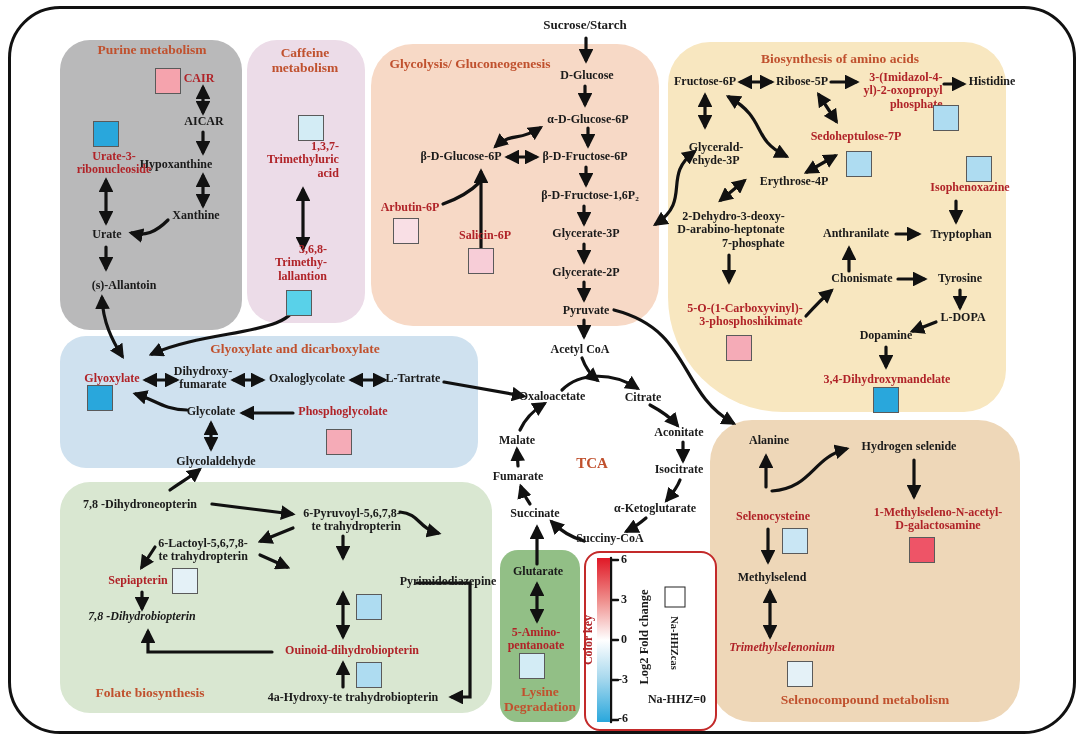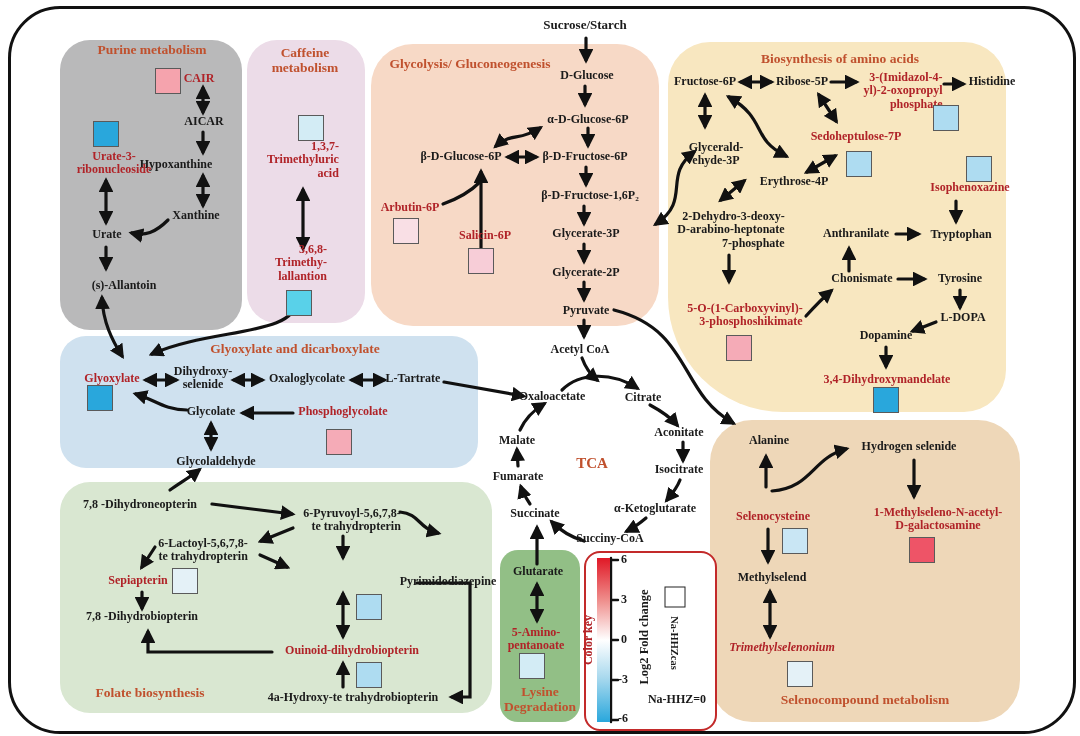--- a/index.html
+++ b/index.html
@@ -216,21 +216,21 @@
   <div class="sq" style="left: 739px; top: 348px; background: rgb(245, 171, 183);"></div>
   <div class="lbl" style="left:963px;top:318px;">L-DOPA</div>
   <div class="lbl" style="left:886px;top:336px;">Dopamine</div>
   <div class="lbl red" style="left:887px;top:380px;">3,4-Dihydroxymandelate</div>
   <div class="sq" style="left: 886px; top: 400px; background: rgb(41, 167, 220);"></div>
 
   <div class="lbl title" style="left:295px;top:349px;">Glyoxylate and dicarboxylate</div>
   <div class="lbl red" style="left:112px;top:379px;">Glyoxylate</div>
   <div class="sq" style="left: 100px; top: 398px; background: rgb(41, 167, 220);"></div>
   <div class="lbl" style="left:203px;top:378px;">Dihydroxy-
-selenide</div>
+fumarate</div>
   <div class="lbl" style="left:307px;top:379px;">Oxaloglycolate</div>
   <div class="lbl" style="left:413px;top:379px;">L-Tartrate</div>
   <div class="lbl" style="left:211px;top:412px;">Glycolate</div>
   <div class="lbl red" style="left:343px;top:412px;">Phosphoglycolate</div>
   <div class="sq" style="left: 339px; top: 442px; background: rgb(245, 171, 183);"></div>
   <div class="lbl" style="left:216px;top:462px;">Glycolaldehyde</div>
 
   <div class="lbl title big" style="left:592px;top:463px;">TCA</div>
   <div class="lbl" style="left:552px;top:397px;">Oxaloacetate</div>
   <div class="lbl" style="left:643px;top:398px;">Citrate</div>
@@ -245,21 +245,21 @@
   <div class="lbl title" style="left:150px;top:693px;">Folate biosynthesis</div>
   <div class="lbl" style="left:140px;top:505px;">7,8 -Dihydroneopterin</div>
   <div class="lbl ta-l" style="left:352px;top:520px;">6-Pyruvoyl-5,6,7,8-
 te trahydropterin</div>
   <div class="lbl" style="left:448px;top:546px;margin-top:36px;">Pyrimidodiazepine</div>
   <div class="lbl ta-l" style="left:203px;top:550px;">6-Lactoyl-5,6,7,8-
 te trahydropterin</div>
   <div class="lbl red" style="left:138px;top:581px;">Sepiapterin</div>
   <div class="sq" style="left: 185px; top: 581px; background: rgb(228, 241, 247);"></div>
   <div class="sq" style="left: 369px; top: 607px; background: rgb(174, 220, 241);"></div>
-  <div class="lbl" style="left:142px;top:617px;">7,8 -Dihydrobiopterin</div>
+  <div class="lbl" style="left:142px;top:617px;font-style:italic;">7,8 -Dihydrobiopterin</div>
   <div class="lbl red" style="left:352px;top:651px;">Ouinoid-dihydrobiopterin</div>
   <div class="sq" style="left: 369px; top: 675px; background: rgb(174, 220, 241);"></div>
   <div class="lbl" style="left:353px;top:698px;">4a-Hydroxy-te trahydrobiopterin</div>
 
   <div class="lbl" style="left:538px;top:572px;">Glutarate</div>
   <div class="lbl red" style="left:536px;top:639px;">5-Amino-
 pentanoate</div>
   <div class="sq" style="left: 532px; top: 666px; background: rgb(211, 236, 245);"></div>
   <div class="lbl title" style="left:540px;top:699px;">Lysine
 Degradation</div>

